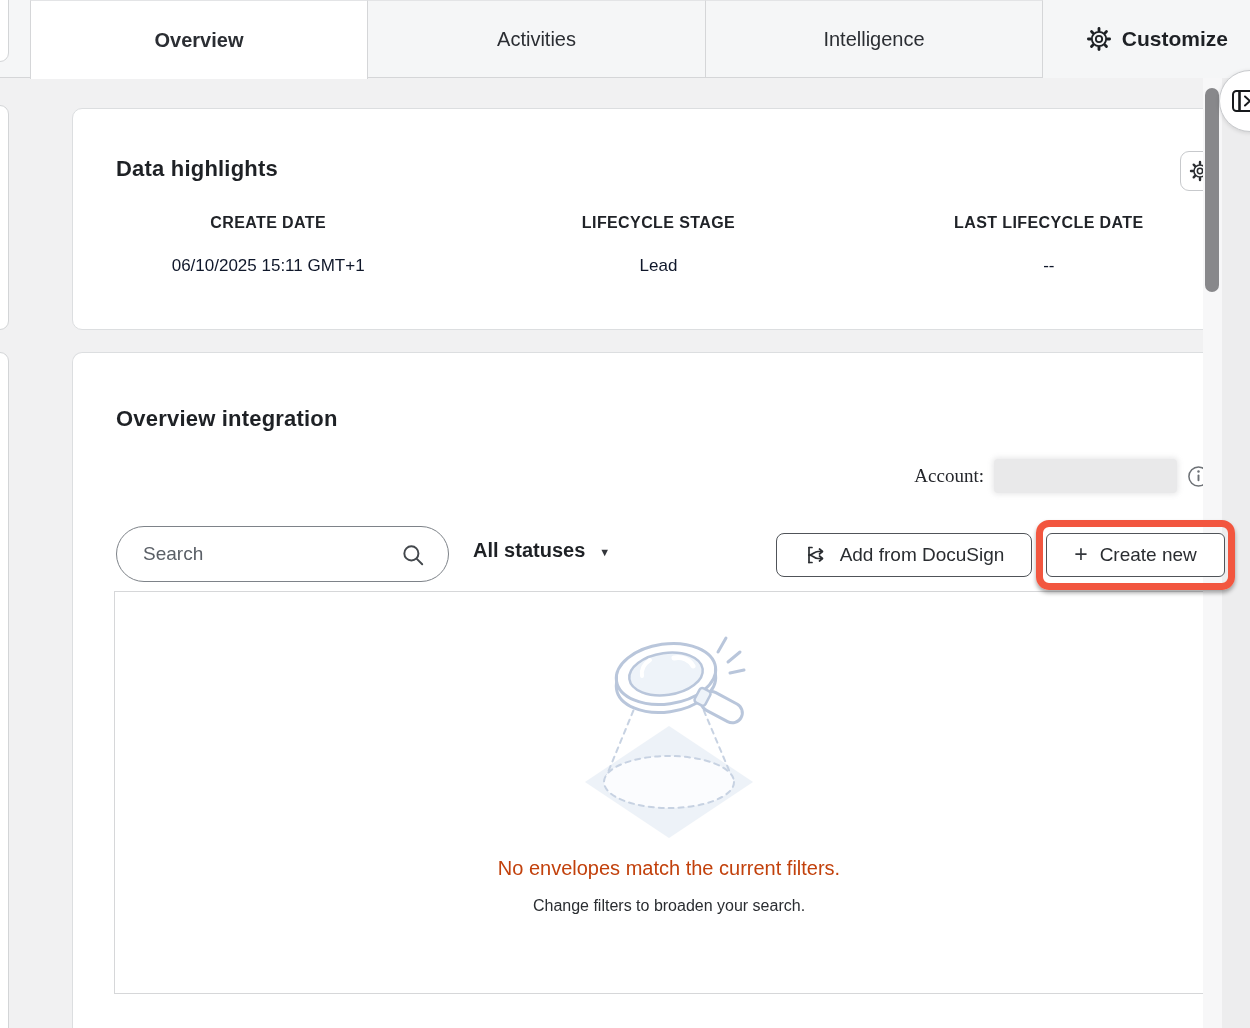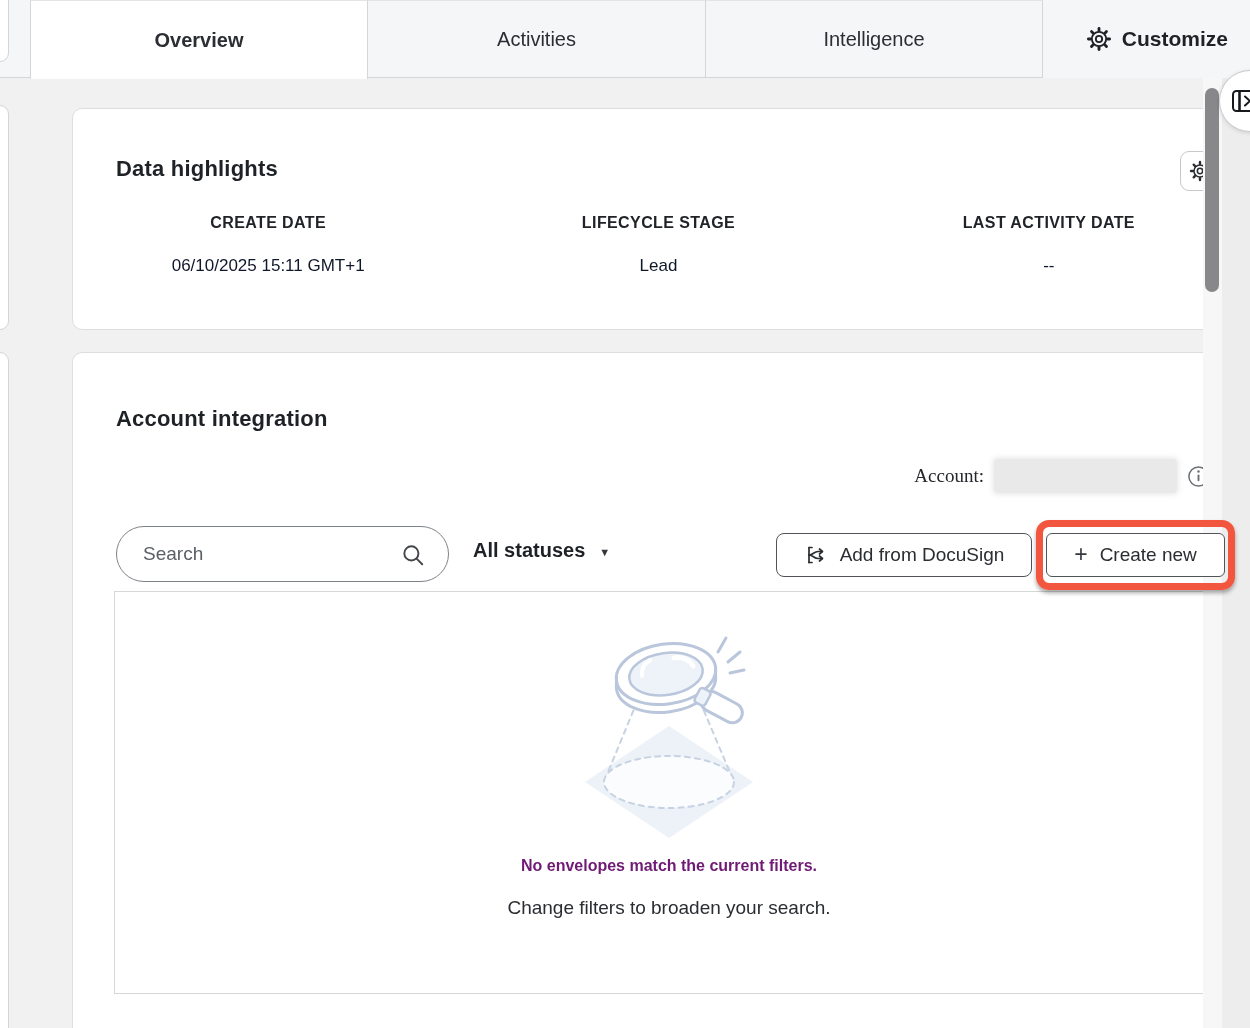--- a/index.html
+++ b/index.html
@@ -73,22 +73,22 @@
   .btn-add { left:703px; width:256px; }
   .btn-create { left:973px; width:179px; border-radius:6px; z-index:2; }
   .plus-glyph { font-size:23px; font-weight:400; color:#34373c; transform:translateY(-1px); }
 
   .annotation { position:absolute; left:963px; top:-6px; width:199px; height:70px; border:7px solid #f2563f;
                 border-radius:13px; z-index:1; box-shadow:0 3px 4px rgba(0,0,0,.35); pointer-events:none; }
 
   .empty-box { position:absolute; left:41px; top:238px; width:1110px; height:403px;
                border:1.5px solid #d6d7d9; background:#fff; }
   .empty-illustration { position:absolute; left:50%; top:38px; transform:translateX(-50%); }
-  .empty-title { position:absolute; left:0; right:0; top:265px; text-align:center; font-size:16px; font-weight:700; color:#701a75; }
-  .empty-sub { position:absolute; left:0; right:0; top:305px; text-align:center; font-size:19px; color:#2a2d31; }
+  .empty-title { position:absolute; left:0; right:0; top:265px; text-align:center; font-size:20px; font-weight:400; color:#c2410c; }
+  .empty-sub { position:absolute; left:0; right:0; top:305px; text-align:center; font-size:16px; color:#2a2d31; }
 
   
   .right-rail { position:absolute; top:78px; right:0; width:47px; height:950px; background:#ededee;
                 border-left:1px solid #dadadc; }
   .scroll-track { position:absolute; top:78px; right:28px; width:19px; height:950px; background:#f7f7f8; }
   .scroll-thumb { position:absolute; top:88px; right:31px; width:14px; height:204px; background:#88888b;
                   border-radius:7px; cursor:grab; }
   .panel-fab { position:absolute; top:70px; right:-31px; width:62px; height:62px; border-radius:50%;
                background:#fff; border:1px solid #c8cacd; box-shadow:0 1px 4px rgba(0,0,0,.12);
                display:flex; align-items:center; justify-content:flex-start; padding-left:11px; cursor:pointer; z-index:5; }
@@ -161,28 +161,28 @@
     <div class="fields">
       <div class="field">
         <div class="field-label">CREATE DATE</div>
         <div class="field-value">06/10/2025 15:11 GMT+1</div>
       </div>
       <div class="field">
         <div class="field-label">LIFECYCLE STAGE</div>
         <div class="field-value">Lead</div>
       </div>
       <div class="field">
-        <div class="field-label">LAST ACTIVITY DATE</div>
+        <div class="field-label">LAST LIFECYCLE DATE</div>
         <div class="field-value">--</div>
       </div>
     </div>
   </div>
 
   <div class="card card-docusign">
-    <div class="card-title" style="top:53px;">Account integration</div>
+    <div class="card-title" style="top:53px;">Overview integration</div>
 
     <div class="account-row">
       <span class="account-label">Account:</span>
       <span class="account-redacted"></span>
       <span class="info-icon">
         <svg width="23" height="23" viewBox="0 0 24 24">
           <circle cx="12" cy="12" r="10" fill="none" stroke="#6d7176" stroke-width="1.6"></circle>
           <rect x="11" y="10" width="2" height="7" rx="1" fill="#6d7176"></rect>
           <circle cx="12" cy="6.8" r="1.3" fill="#6d7176"></circle>
         </svg>

